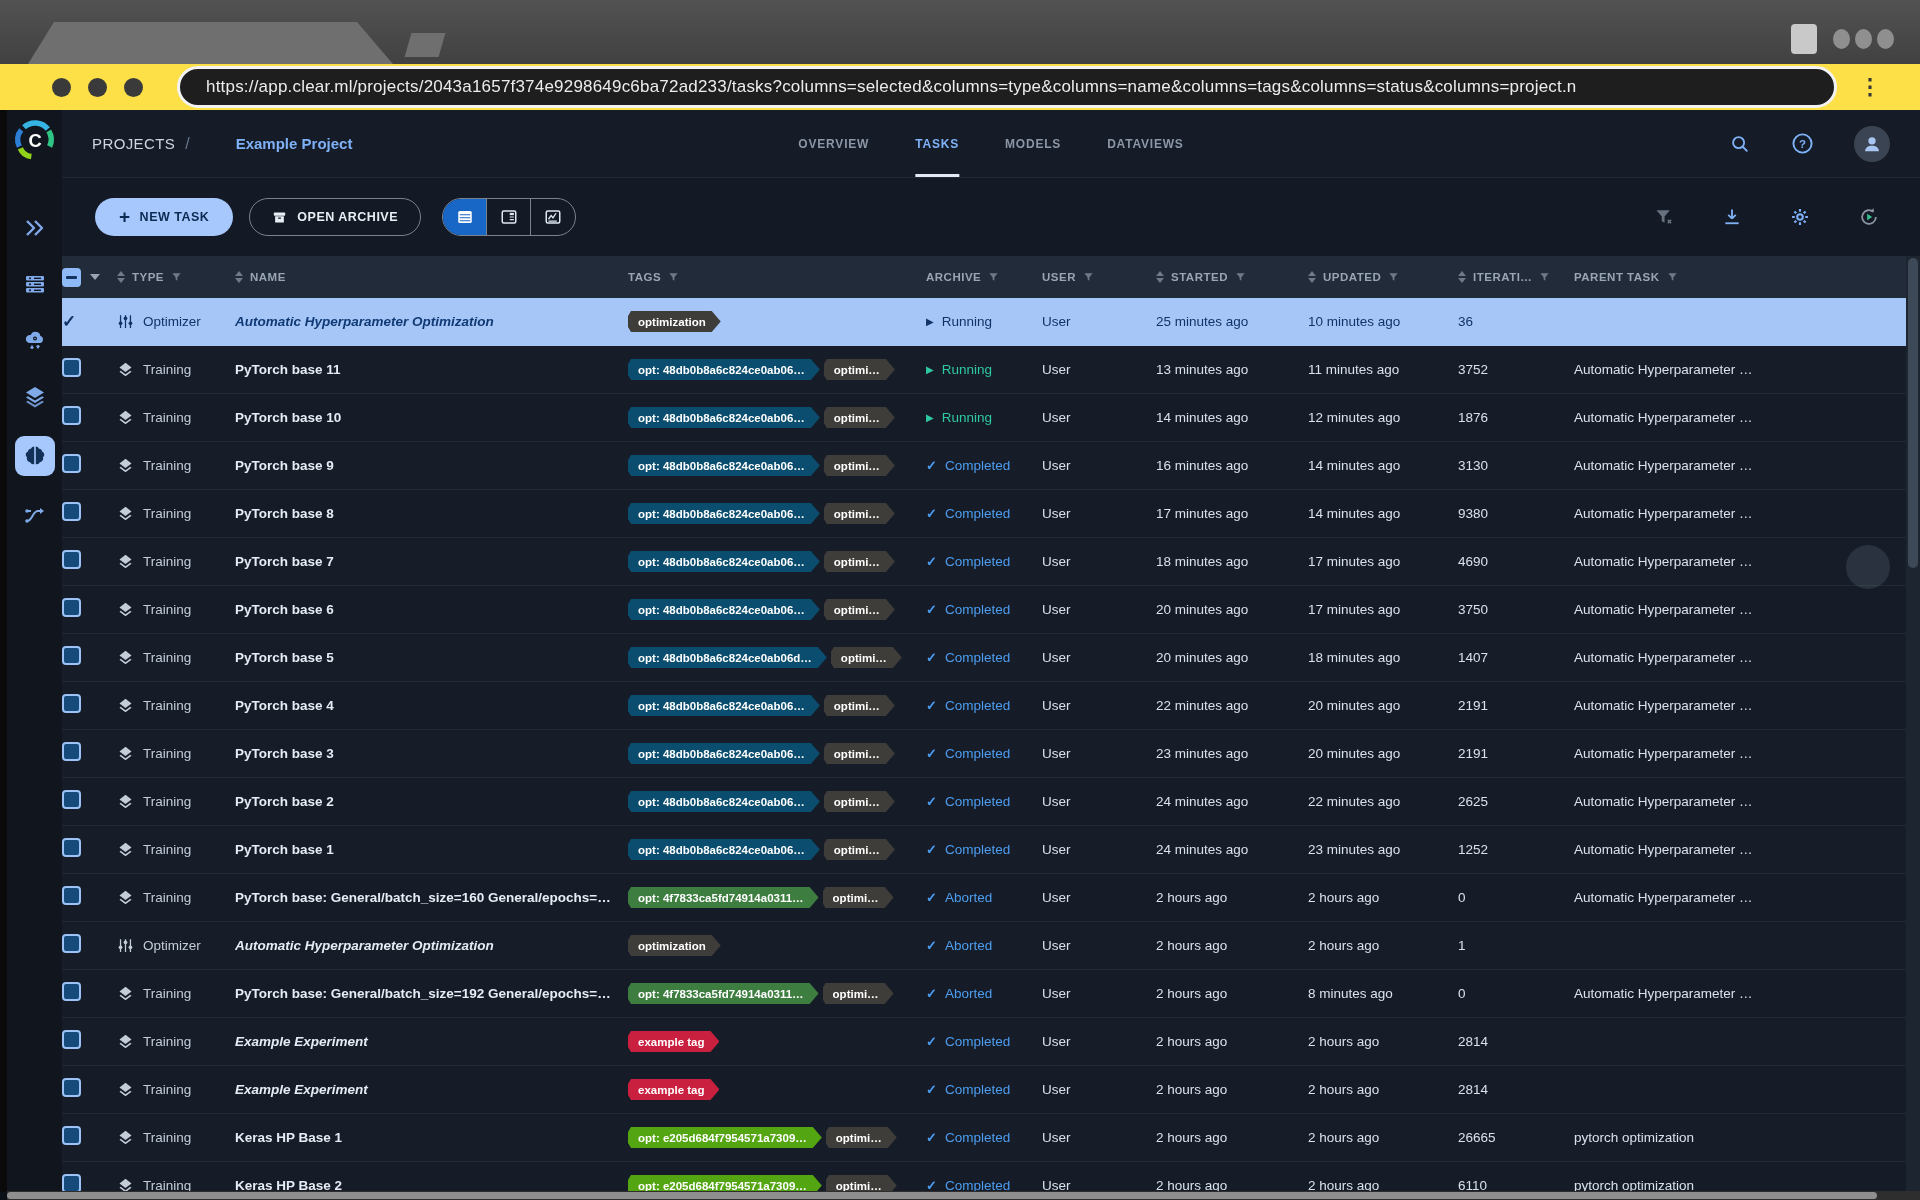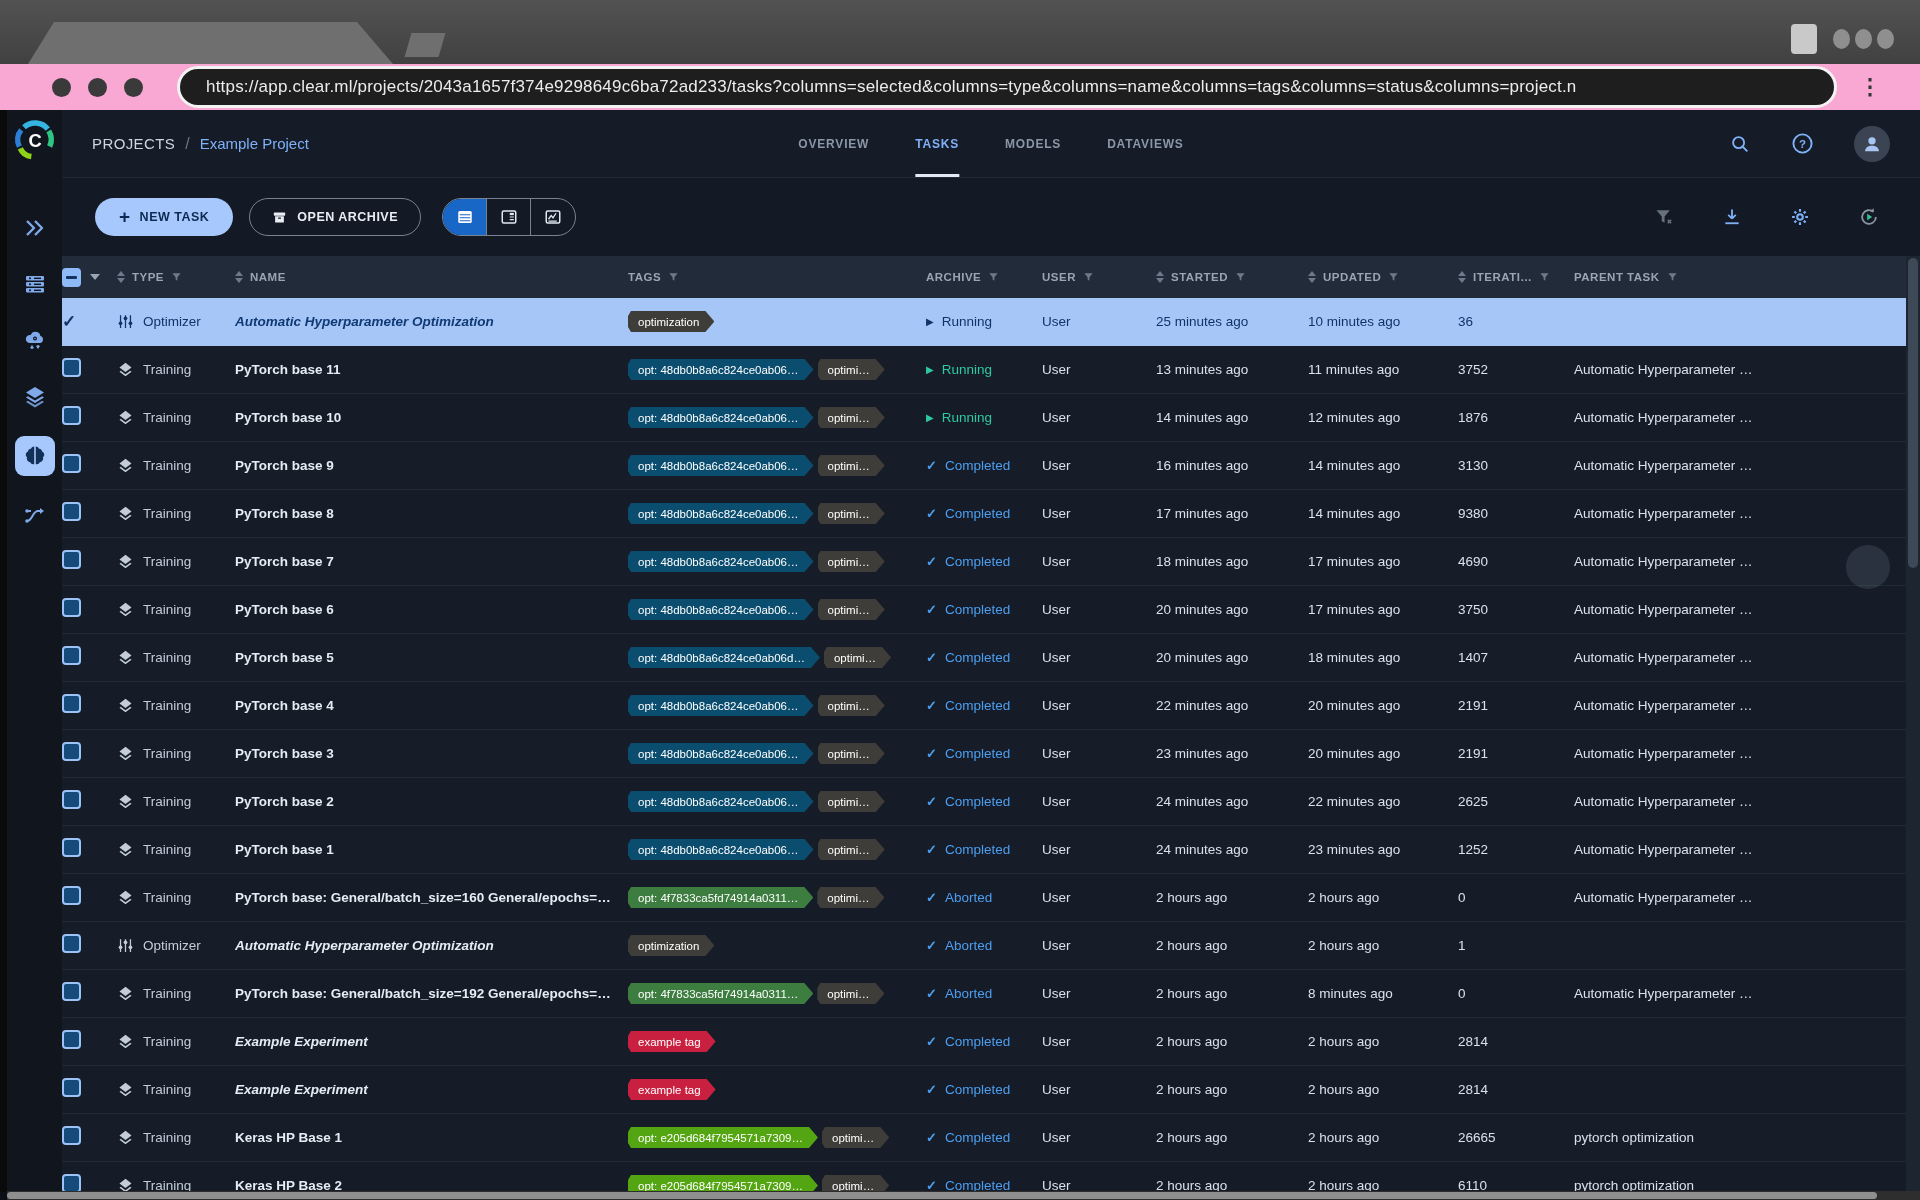--- a/index.html
+++ b/index.html
@@ -10,21 +10,21 @@
   .chrome { position:absolute; top:0; left:0; width:1920px; height:110px; background:#4c4c4c; }
   .chrome-top { position:relative; height:64px; background:linear-gradient(#525252,#414141); }
   .tab-shape { position:absolute; left:28px; top:22px; width:365px; height:42px; background:#6f6f6f;
                clip-path:polygon(26px 0, calc(100% - 36px) 0, 100% 100%, 0 100%); }
   .tab-frag { position:absolute; left:408px; top:33px; width:34px; height:24px; background:#6f6f6f;
               transform:skewX(-16deg); }
   .chrome-top-right { position:absolute; right:26px; top:24px; display:flex; align-items:center; gap:16px; }
   .sq { width:26px; height:30px; background:#c9c9c9; border-radius:4px; }
   .hdots { display:flex; gap:5px; }
   .hdots span { width:17px; height:20px; border-radius:50%; background:#8f8f8f; display:block; }
-  .chrome-url { position:relative; height:46px; background:#f9a8d4; display:flex; align-items:center; }
+  .chrome-url { position:relative; height:46px; background:#fde047; display:flex; align-items:center; }
   .traffic { display:flex; gap:17px; margin-left:52px; }
   .traffic span { width:19px; height:19px; border-radius:50%; background:#3a3a3a; display:block; }
   .url-pill { margin-left:34px; width:1660px; height:42px; background:#1e1e1e; border:3px solid #f2f2f2;
               border-radius:23px; display:flex; align-items:center; padding:0 26px; overflow:hidden; }
   .url-text { color:#ececec; font-size:17px; letter-spacing:.2px; white-space:nowrap; overflow:hidden; }
   .kebab { margin-left:22px; color:#353535; font-size:22px; font-weight:700; line-height:1; }
 
   
   .app { position:absolute; top:110px; left:0; width:1920px; height:1082px; display:flex;
          background:#131a25; border-left:7px solid #0a0a0a; }
@@ -39,21 +39,21 @@
 
   
   .main { flex:1; display:flex; flex-direction:column; min-width:0; position:relative; }
 
   
   .app-header { height:68px; background:#151c28; border-bottom:1px solid #20293a;
                 display:flex; align-items:center; padding:8px 30px; position:relative; flex:none; }
   .breadcrumb { display:flex; align-items:center; gap:10px; font-size:15px; }
   .bc-root { color:#cdd6e2; letter-spacing:.4px; }
   .bc-sep { color:#69758a; font-size:16px; }
-  .bc-cur { color:var(--accent); font-weight:400; }
+  .bc-cur { color:var(--accent); font-weight:700;margin-left:36px; }
   .tabs { position:absolute; left:50%; transform:translateX(-50%); height:100%; display:flex; gap:46px; }
   .tab-item { display:flex; align-items:center; font-size:12px; font-weight:700; letter-spacing:.8px;
               color:#8b96a6; border-bottom:3px solid transparent; padding-top:3px; cursor:pointer; }
   .tab-item.active { color:var(--accent); border-bottom-color:#e2eaf5; }
   .hdr-icons { margin-left:auto; display:flex; align-items:center; gap:40px; }
   .hdr-icons svg { display:block; }
   .avatar { width:36px; height:36px; border-radius:50%; background:#3b4452; display:flex; align-items:center; justify-content:center; }
 
   
   .toolbar { height:78px; display:flex; align-items:center; padding-left:33px; padding-right:40px; flex:none; }
@@ -97,21 +97,21 @@
   .selcheck { color:var(--sel-text); font-size:17px; font-weight:700; }
   .type-cell { display:flex; align-items:center; gap:9px; color:#c3ccd9; font-size:13.5px; }
   .type-cell svg { width:17px; height:17px; flex:none; }
   .row.sel .type-cell { color:var(--sel-text); }
   .name { color:#e6ecf4; font-size:13.5px; font-weight:700; white-space:nowrap; overflow:hidden;
           text-overflow:ellipsis; padding-right:12px; }
   .name.it { font-style:italic; }
   .row.sel .name { color:#103a75; }
   .tags-cell { display:flex; align-items:center; gap:4px; overflow:hidden; padding-right:8px; }
   .chip { height:21px; flex:none; display:inline-flex; align-items:center; color:#fff; font-size:11.5px;
-          font-weight:400; padding:0 15px 0 10px; white-space:nowrap; cursor:pointer;
+          font-weight:700; padding:0 15px 0 10px; white-space:nowrap; cursor:pointer;
           clip-path:polygon(3px 0, calc(100% - 9px) 0, 100% 50%, calc(100% - 9px) 100%, 3px 100%, 0 calc(100% - 5px), 0 5px); }
   .status-cell { display:flex; align-items:center; gap:8px; font-size:13.5px; font-weight:400; }
   .status-cell .st-ic { font-size:10px; }
   .status-cell.done .st-ic { font-size:13px; font-weight:700; }
   .st-run { color:var(--st-run); }
   .st-done { color:var(--st-done); }
   .st-sel { color:var(--sel-text); }
   .cell { color:#d9e1eb; font-size:13.5px; white-space:nowrap; overflow:hidden; text-overflow:ellipsis; padding-right:10px; }
   .row.sel .cell { color:var(--sel-text); }
 

